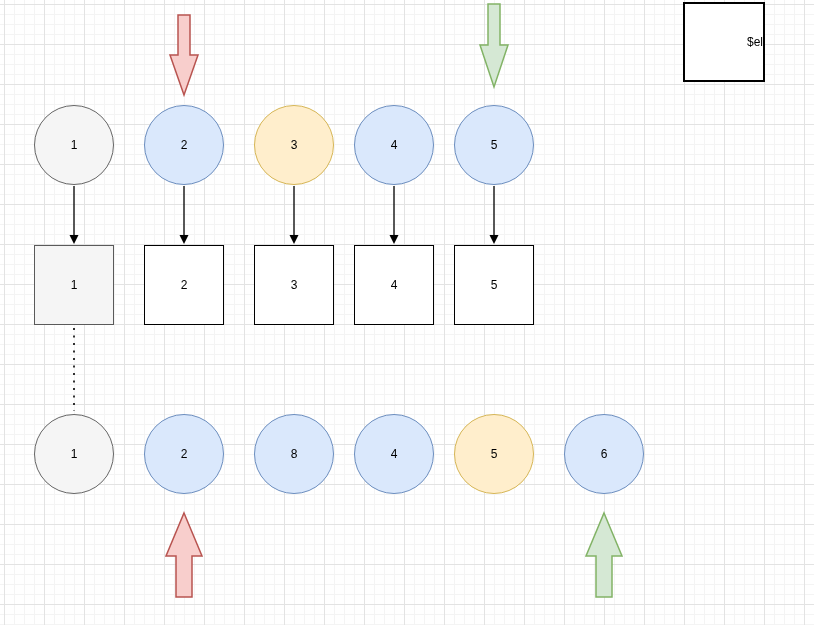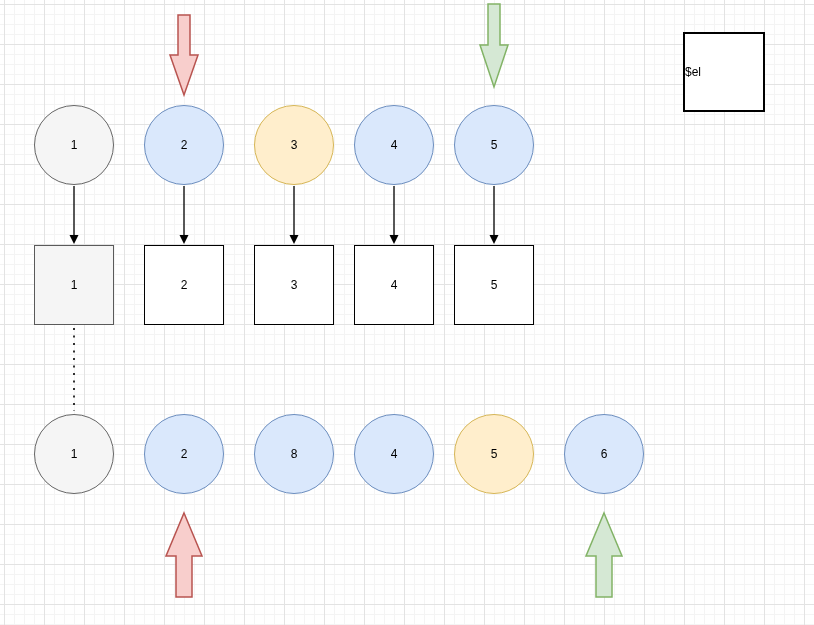--- a/index.html
+++ b/index.html
@@ -21,23 +21,23 @@
     display:flex; align-items:center; justify-content:center;
     font-size:12px; color:#000;
   }
   .circle { border-radius:50%; }
   .gray   { background:#f5f5f5; border:1px solid #666666; }
   .blue   { background:#dae8fc; border:1px solid #6c8ebf; }
   .yellow { background:#ffeecc; border:1px solid #d6b656; }
   .white  { background:#ffffff; border:1px solid #000000; }
   .graycell { background:#f5f5f5; border:1px solid #5a5a5a; }
   .labelbox {
-    position:absolute; left:683px; top:32px; width:82px; height:80px;
+    position:absolute; left:683px; top:2px; width:82px; height:80px;
     box-sizing:border-box; background:#ffffff; border:2px solid #000000;
-    display:flex; align-items:center; justify-content:flex-start; font-size:12px;
+    display:flex; align-items:center; justify-content:flex-end; font-size:12px;
   }
   .block-red   { fill:#f8cecc; stroke:#b85450; stroke-width:1.5; }
   .block-green { fill:#d5e8d4; stroke:#82b366; stroke-width:1.5; }
   .conn  { stroke:#000000; stroke-width:1.3; }
   .head  { fill:#000000; stroke:none; }
   .dotted { stroke:#000000; stroke-width:1.6; stroke-dasharray:2 5.5; }
 </style>
 </head>
 <body>
 

